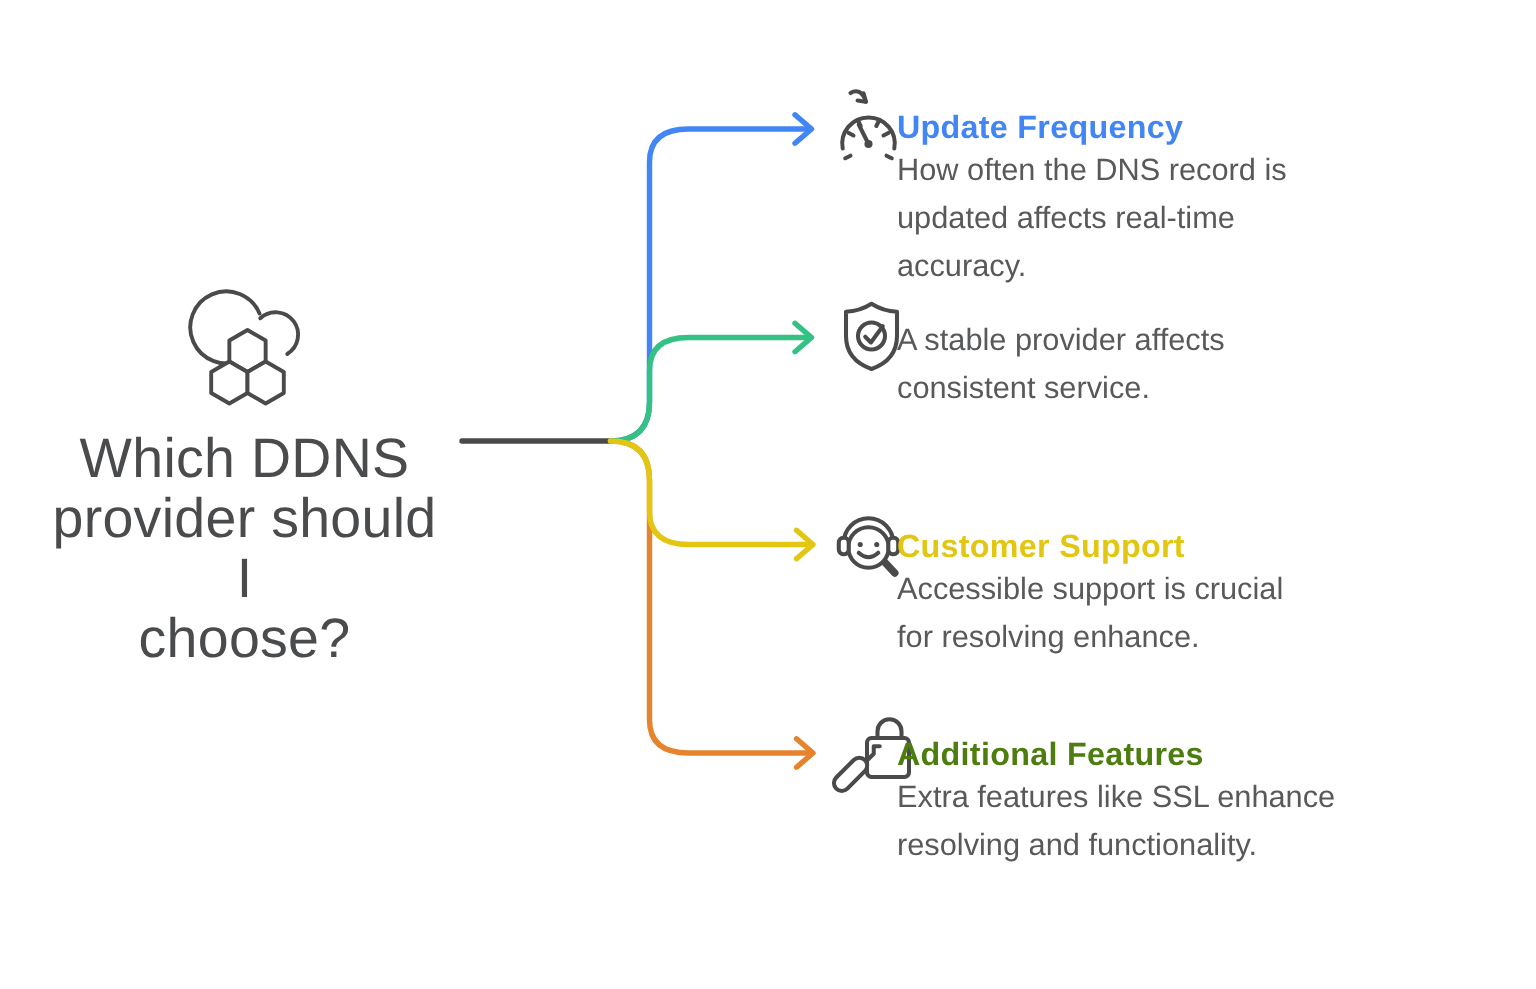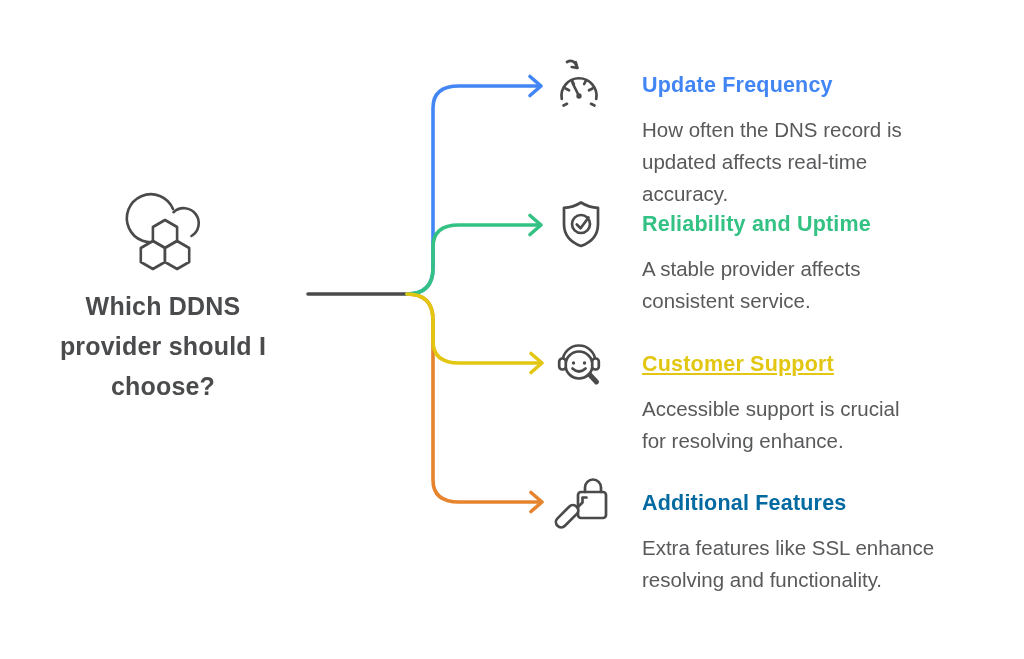--- a/index.html
+++ b/index.html
@@ -9,36 +9,36 @@
     font-family:"Liberation Sans","DejaVu Sans",sans-serif;
   }
   .connectors{position:absolute;left:0;top:0;width:1024px;height:659px;}
   .connectors path{fill:none;stroke-width:3.6;stroke-linecap:round;stroke-linejoin:round;}
   .root-icon{position:absolute;left:115px;top:183px;}
   .root-icon path,.root-icon polygon{stroke:var(--ink,#4a4a4a);stroke-width:2.6;stroke-linecap:round;stroke-linejoin:round;}
   .root-icon path{fill:none;}
   .root-icon polygon{fill:#fff;}
   .root-title{
     position:absolute;left:28px;top:286px;width:270px;margin:0;
-    text-align:center;font-size:25px;line-height:40px;font-weight:700;
+    text-align:center;font-size:37px;line-height:40px;font-weight:400;
     color:var(--heading,#4a4b4d);white-space:pre-line;letter-spacing:.2px;
   }
   .branch-icon{position:absolute;}
   .branch-icon .st{fill:none;stroke:var(--ink,#4a4a4a);stroke-width:2.7;stroke-linecap:round;stroke-linejoin:round;}
   .branch-icon .stw{fill:#fff;stroke:var(--ink,#4a4a4a);stroke-width:2.7;stroke-linecap:round;stroke-linejoin:round;}
   .branch-icon .dot{fill:var(--ink,#4a4a4a);stroke:none;}
   .branch-icon .thick{fill:none;stroke:var(--ink,#4a4a4a);stroke-width:5;stroke-linecap:round;}
   #icon-gauge{left:551px;top:54px;}
   #icon-shield{left:556px;top:198px;}
   #icon-headset{left:553px;top:337px;}
   #icon-lock{left:550px;top:473px;}
-  .branch-text{position:absolute;left:642px;width:382px;}
+  .branch-text{position:absolute;left:598px;width:382px;}
   .b0{top:72px}.b1{top:211px}.b2{top:351px}.b3{top:490px}
   .branch-title{font-size:21.5px;font-weight:700;line-height:26px;letter-spacing:.2px;}
-  .branch-desc{margin-top:16px;font-size:20.5px;line-height:32px;color:var(--body,#58595b);white-space:pre-line;}
+  .branch-desc{font-size:20.5px;line-height:32px;color:var(--body,#58595b);white-space:pre-line;}
 </style>
 </head>
 <body>
 
 <div class="canvas">
 
   <svg class="connectors" viewBox="0 0 1024 659" aria-hidden="true">
     <path d="M308,294 L409,294" stroke="#4a4a4a"></path>
     <path d="M407,294 Q433,294 433,268 L433,108 Q433,86 459,86 L540,86" stroke="#4285f4"></path>
     <path d="M407,294 Q433,294 433,320 L433,480 Q433,502 459,502 L540,502" stroke="#e6842d"></path>
@@ -100,28 +100,27 @@
     <rect class="stw" x="3.5" y="38" width="27" height="10.5" rx="5.25" transform="rotate(-45 17 43.2)"></rect>
   </svg>
 
   <div class="branch-text b0">
     <div class="branch-title" style="color: rgb(66, 133, 244);">Update Frequency</div>
     <div class="branch-desc">How often the DNS record is
 updated affects real-time
 accuracy.</div>
   </div>
   <div class="branch-text b1">
-    <div class="branch-title" style="color: rgb(52, 193, 132);">Reliability and Uptime</div>
     <div class="branch-desc">A stable provider affects
 consistent service.</div>
   </div>
   <div class="branch-text b2">
-    <div class="branch-title" style="color: rgb(227, 198, 18); text-decoration: underline;">Customer Support</div>
+    <div class="branch-title" style="color: rgb(227, 198, 18);">Customer Support</div>
     <div class="branch-desc">Accessible support is crucial
 for resolving enhance.</div>
   </div>
   <div class="branch-text b3">
-    <div class="branch-title" style="color: #0369a1;">Additional Features</div>
+    <div class="branch-title" style="color: #4d7c0f;">Additional Features</div>
     <div class="branch-desc">Extra features like SSL enhance
 resolving and functionality.</div>
   </div>
 
 </div>
 
 </body></html>

